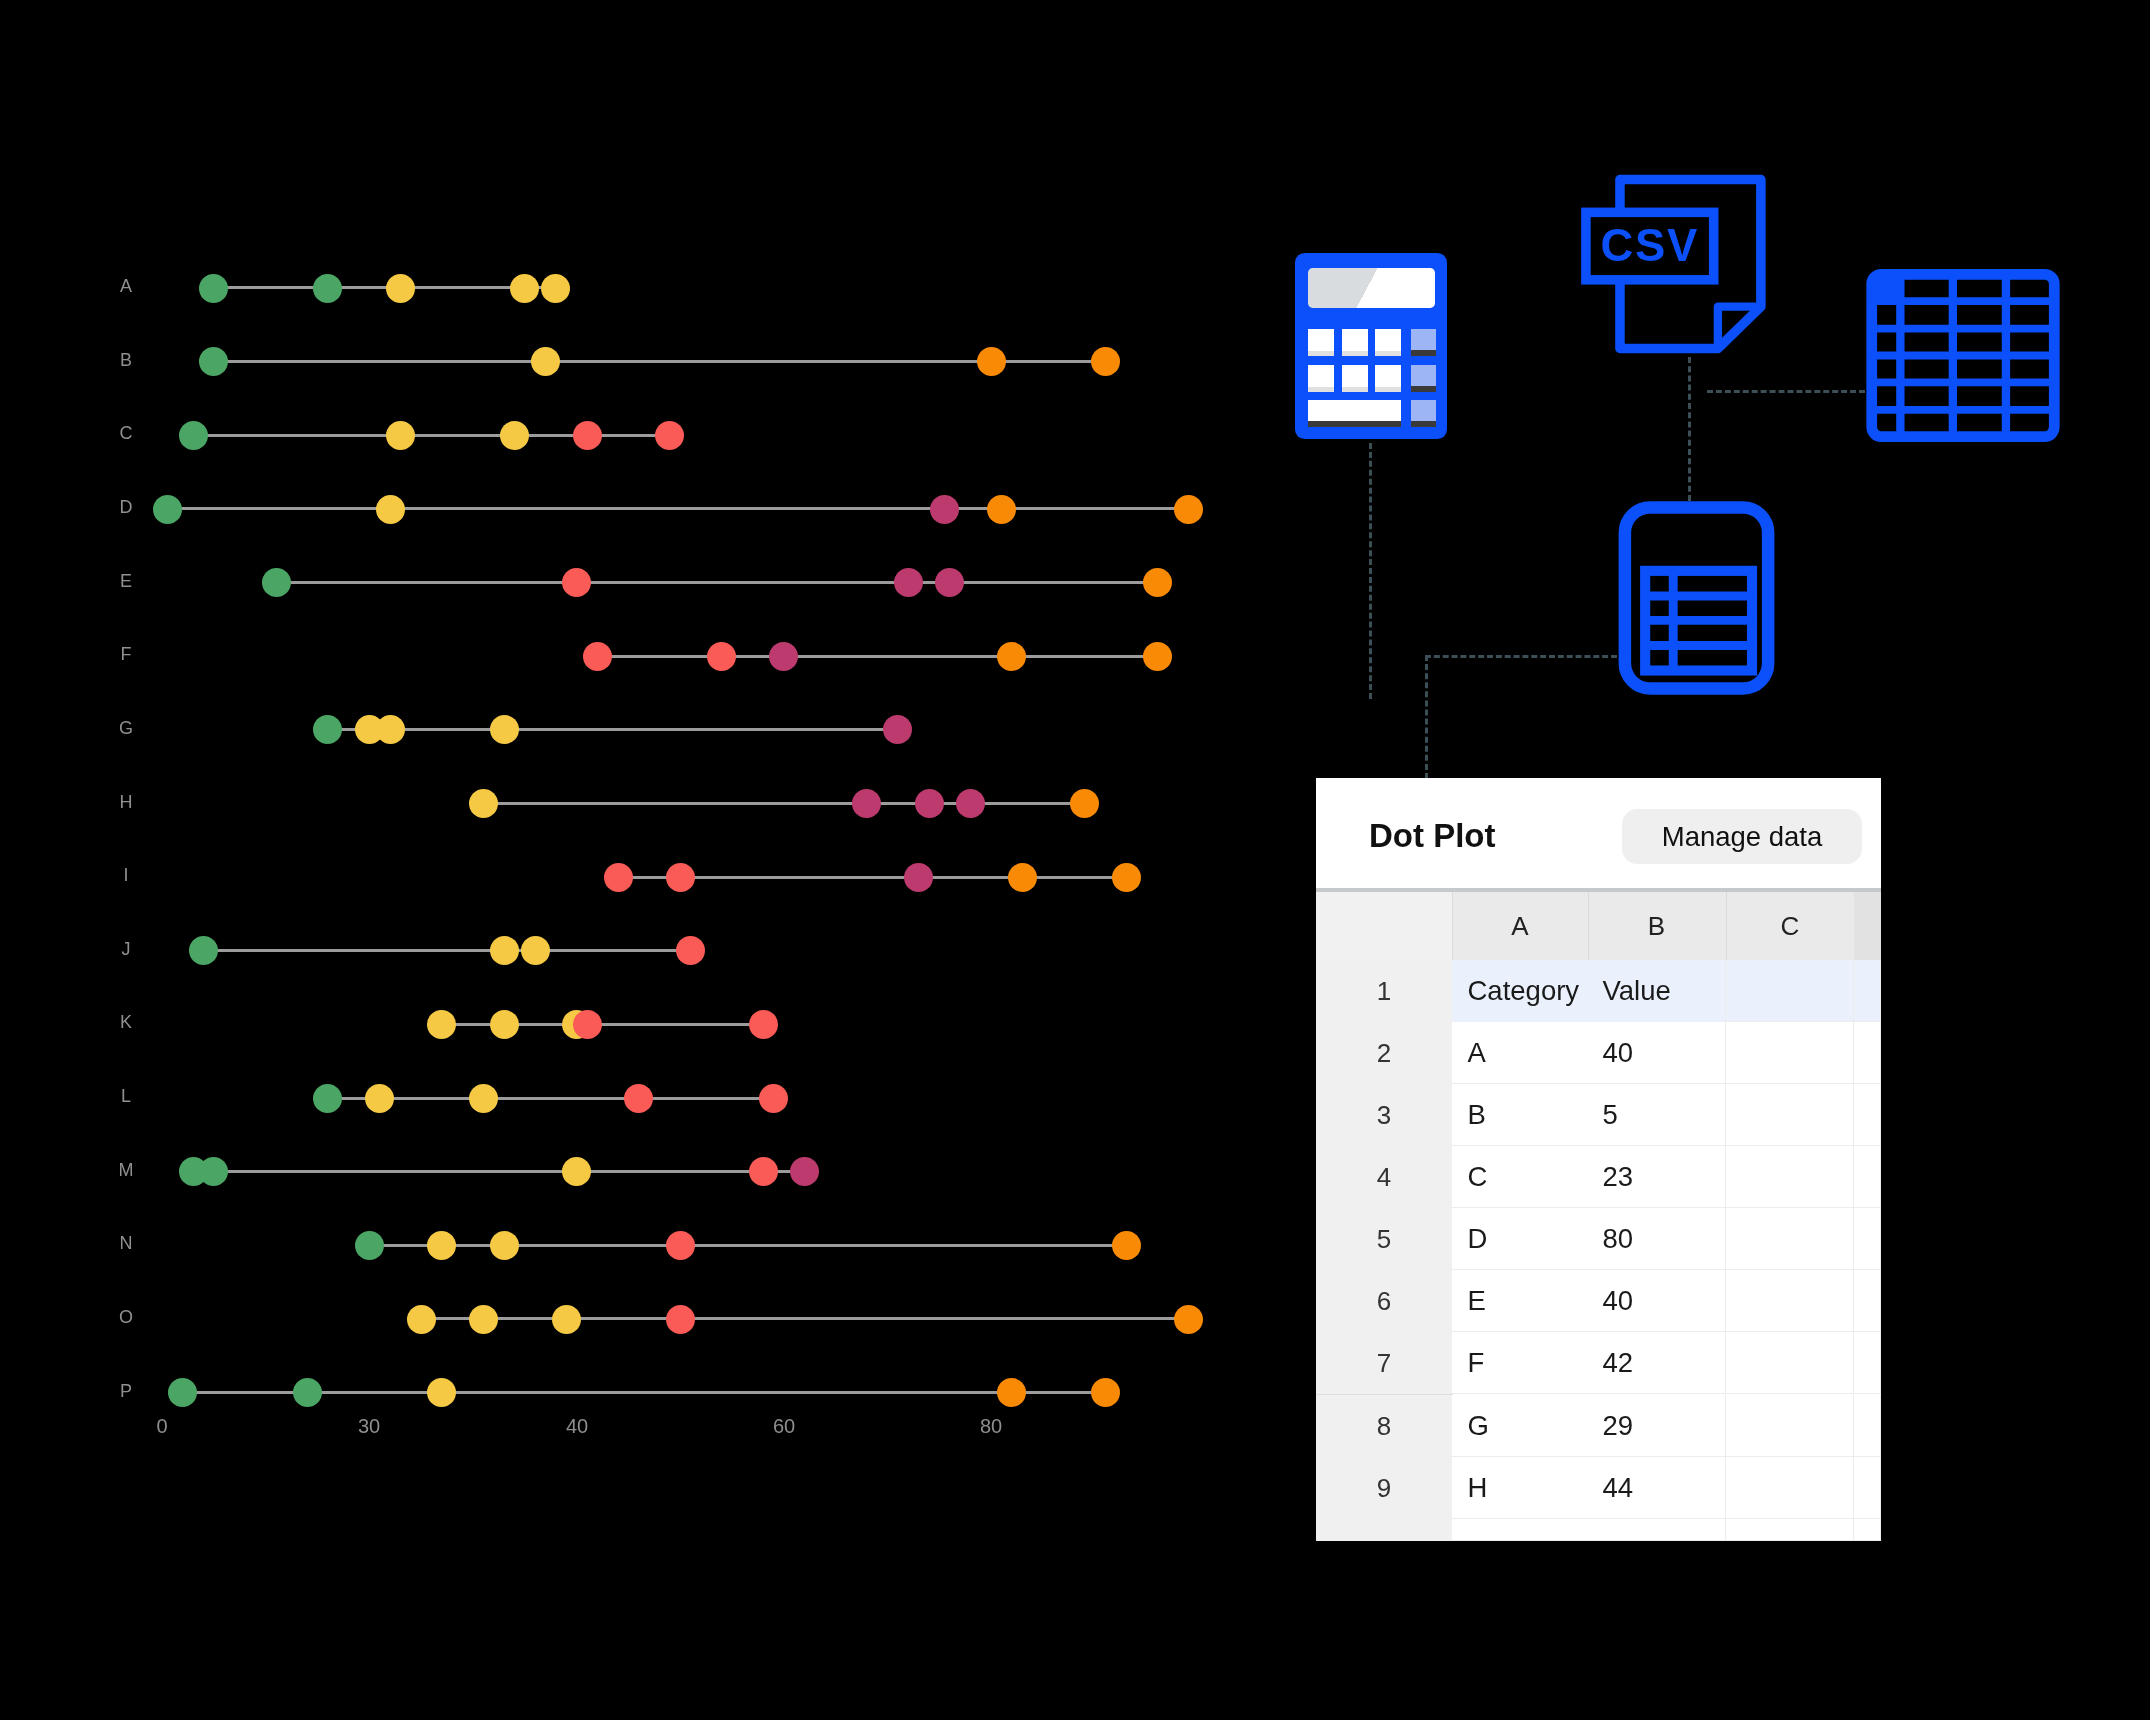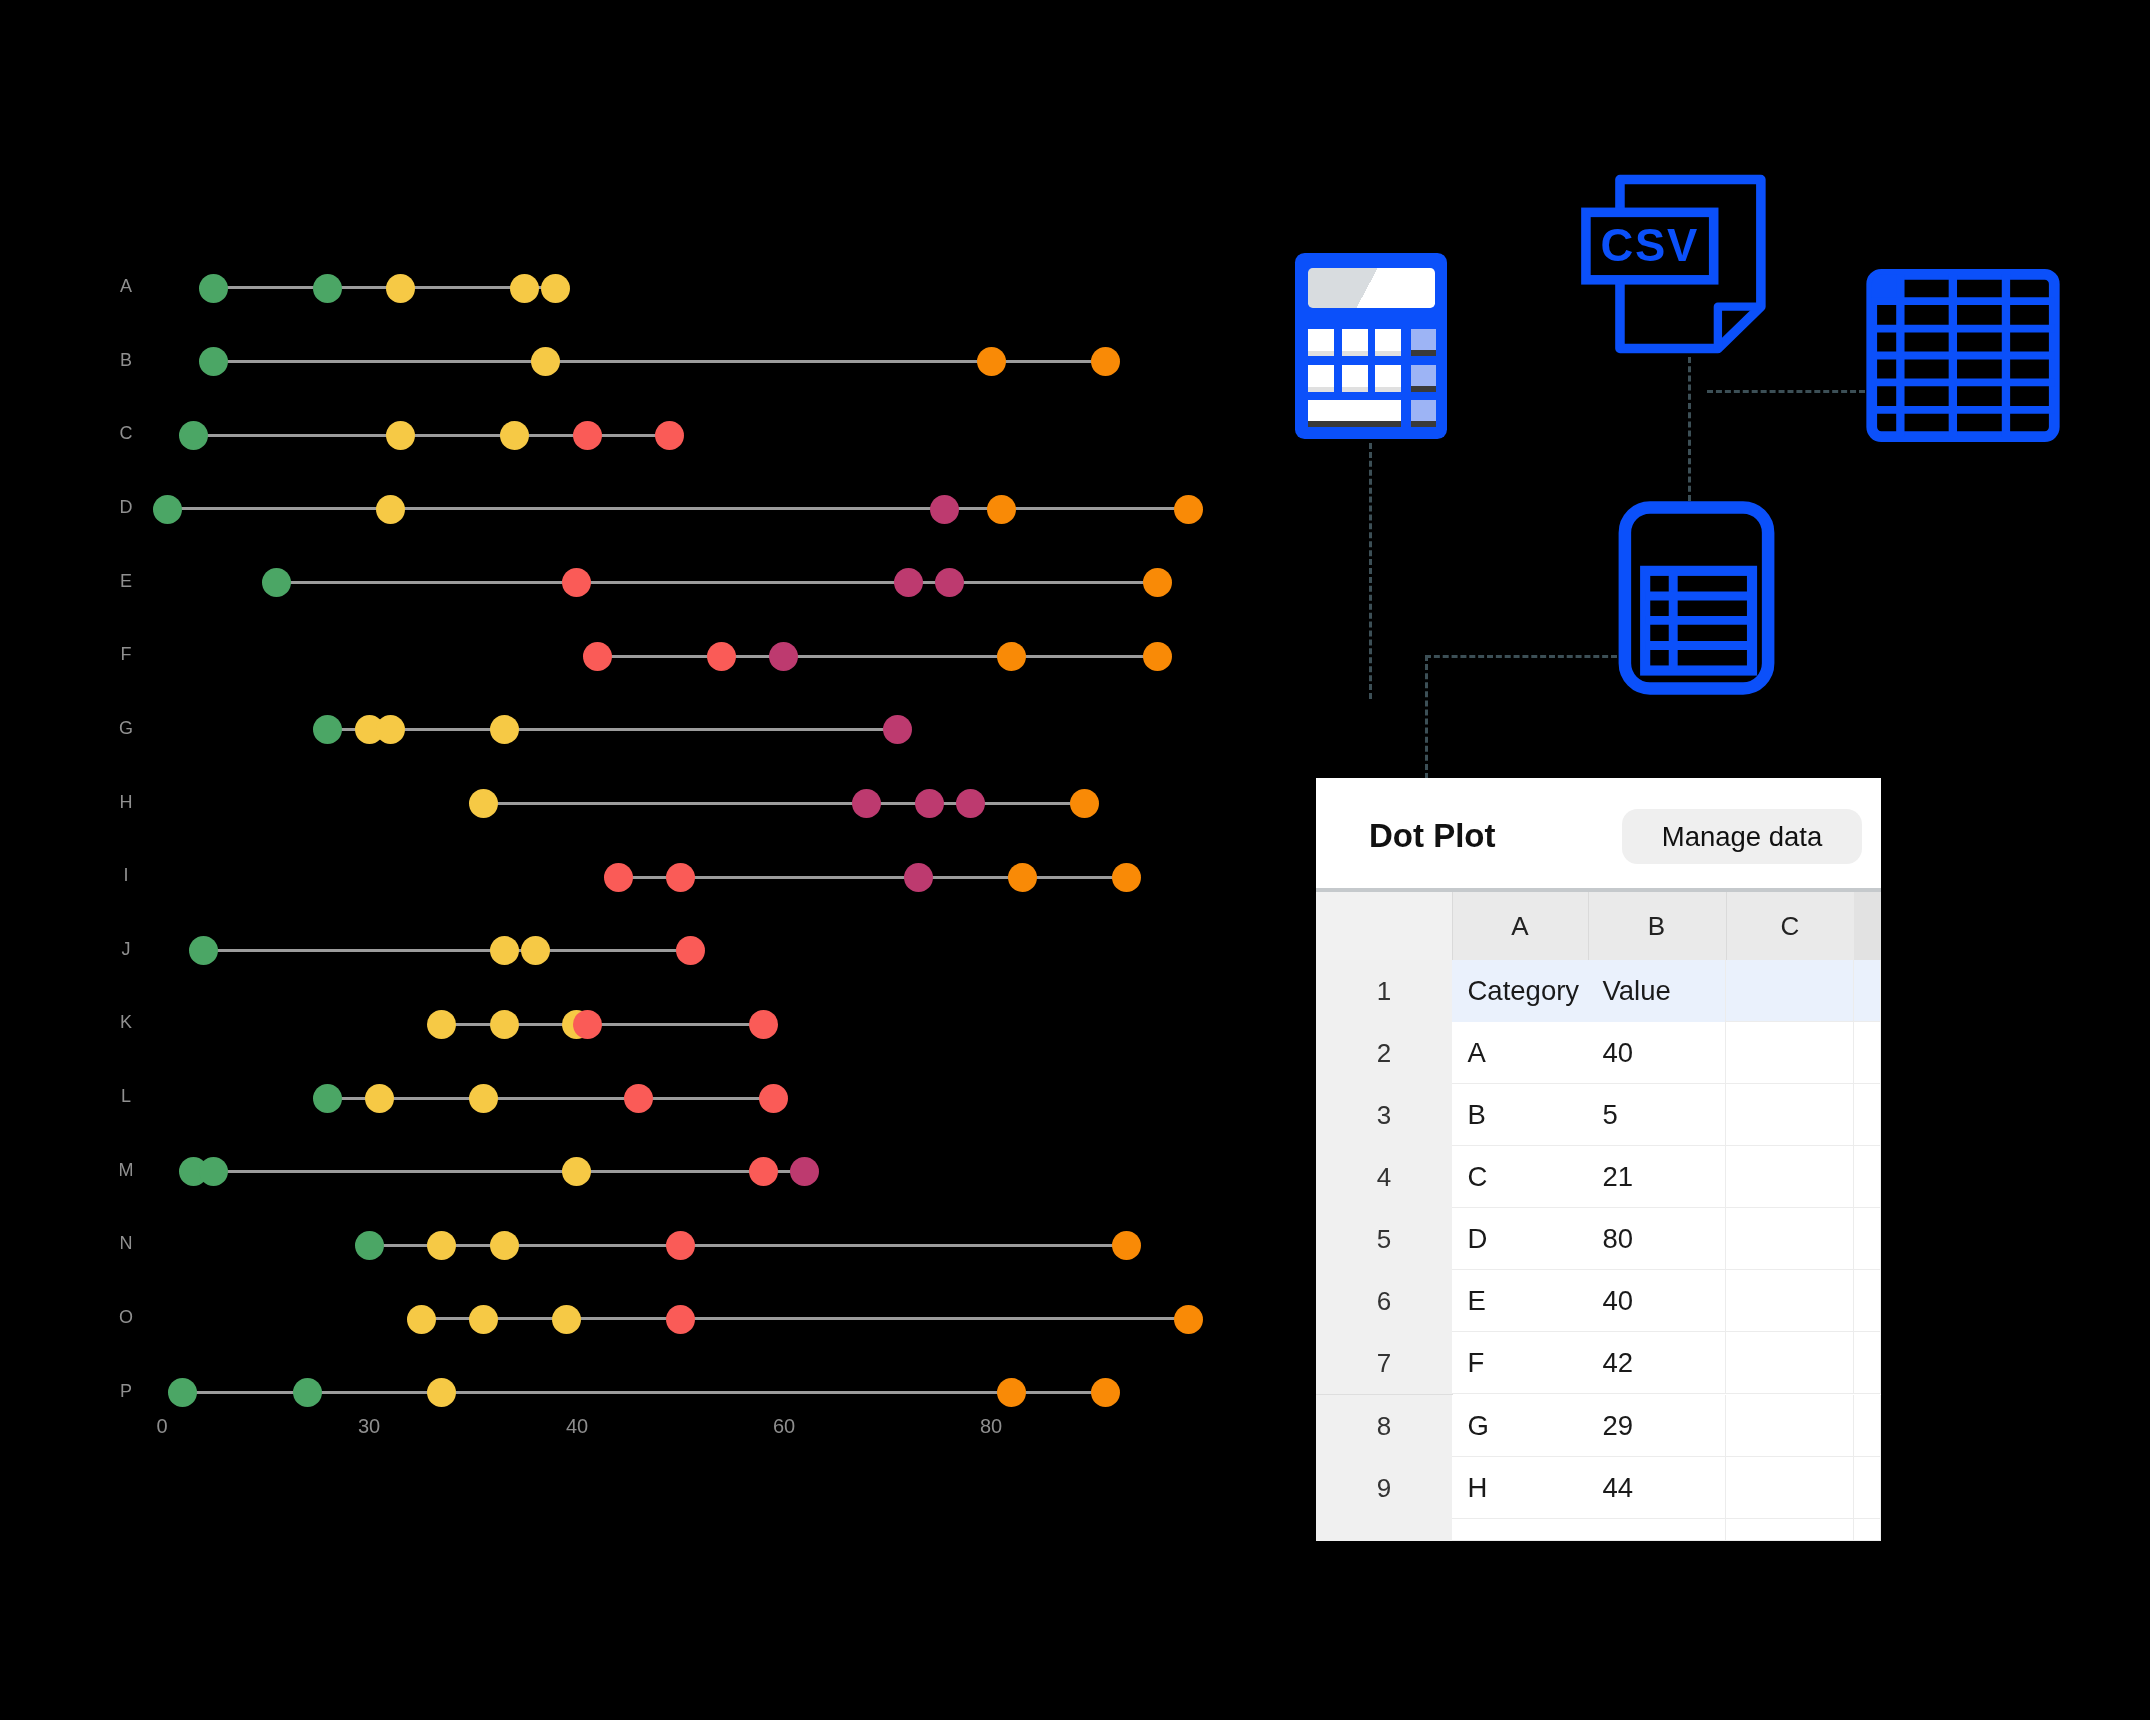--- a/index.html
+++ b/index.html
@@ -243,21 +243,21 @@
         <div class="t-row" style="top: 306px; height: 62px;">
           <div class="t-num" style="height: 62px;">3</div>
           <div class="t-cell" style="left: 136px; width: 136px; height: 62px;">B</div>
           <div class="t-cell" style="left: 271px; width: 139px; height: 62px;">5</div>
           <div class="t-cell" style="left: 410px; width: 128px; height: 62px;"></div>
           <div class="t-cell" style="left: 538px; width: 27px; height: 62px;"></div>
         </div>
         <div class="t-row" style="top: 368px; height: 62px;">
           <div class="t-num" style="height: 62px;">4</div>
           <div class="t-cell" style="left: 136px; width: 136px; height: 62px;">C</div>
-          <div class="t-cell" style="left: 271px; width: 139px; height: 62px;">21</div>
+          <div class="t-cell" style="left: 271px; width: 139px; height: 62px;">23</div>
           <div class="t-cell" style="left: 410px; width: 128px; height: 62px;"></div>
           <div class="t-cell" style="left: 538px; width: 27px; height: 62px;"></div>
         </div>
         <div class="t-row" style="top: 430px; height: 62px;">
           <div class="t-num" style="height: 62px;">5</div>
           <div class="t-cell" style="left: 136px; width: 136px; height: 62px;">D</div>
           <div class="t-cell" style="left: 271px; width: 139px; height: 62px;">80</div>
           <div class="t-cell" style="left: 410px; width: 128px; height: 62px;"></div>
           <div class="t-cell" style="left: 538px; width: 27px; height: 62px;"></div>
         </div>

